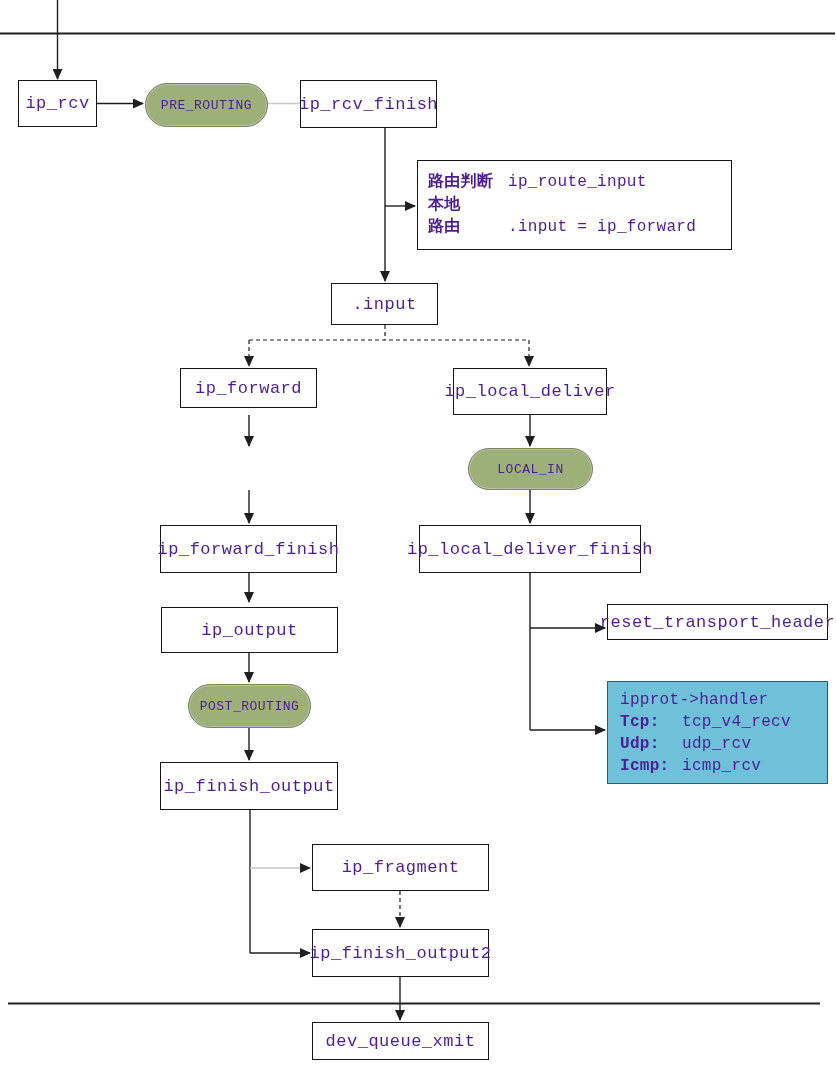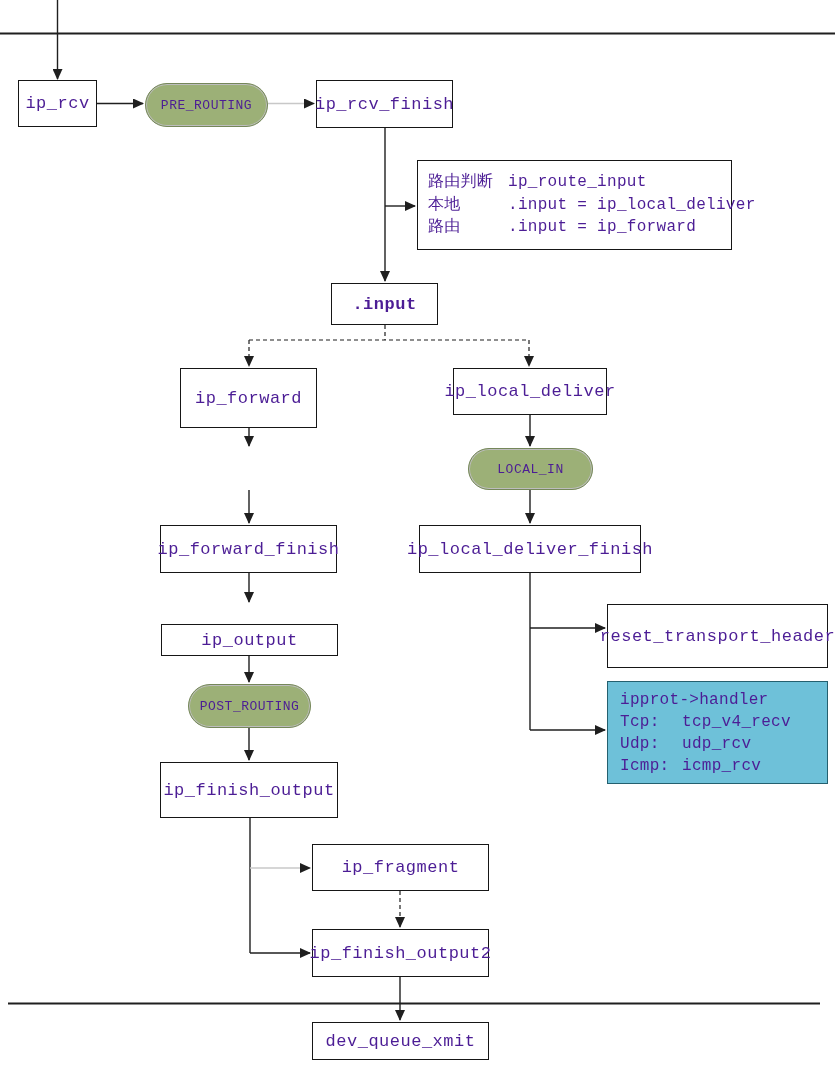--- a/index.html
+++ b/index.html
@@ -29,21 +29,21 @@
   }
   .note{
     position:absolute;
     box-sizing:border-box;
     border:1.5px solid #161616;
     background:#ffffff;
     font-size:16px;letter-spacing:.3px;
     padding:10px 0 0 10px;
   }
   .note .row{display:flex;line-height:22.5px;white-space:pre;}
-  .note .lbl{flex:0 0 80px;}
+  .note .lbl{flex:0 0 80px;font-weight:bold;}
   .handler{
     background:var(--handler-fill,#6ec1d9);
     border:1.5px solid var(--handler-border,#24606f);
     padding:7px 0 16px 12px;
   }
   .handler .row{line-height:22px;}
   .handler .lbl{flex:0 0 62px;}
   .handler .title{line-height:22px;white-space:pre;}
 </style>
 </head>
@@ -94,77 +94,76 @@
   </svg>
 
   <div class="node" style="left:18px;top:80px;width:79px;height:47px;">
       <span>ip_rcv</span>
     </div>
 
   <div class="node hook" style="left:145px;top:83px;width:123px;height:44px;">
       <span>PRE_ROUTING</span>
     </div>
 
-  <div class="node" style="left:316px;top:80px;width:137px;height:48px;">
+  <div class="node" style="left:300px;top:80px;width:137px;height:48px;">
       <span>ip_rcv_finish</span>
     </div>
 
   <div class="note" style="left:417px;top:160px;width:315px;height:90px;">
     <div class="row">
       <span class="lbl">路由判断</span>
       <span>ip_route_input</span>
     </div>
     <div class="row">
       <span class="lbl">本地</span>
-      <span>.input = ip_local_deliver</span>
     </div>
     <div class="row">
       <span class="lbl">路由</span>
       <span>.input = ip_forward</span>
     </div>
   </div>
 
-  <div class="node" style="left:331px;top:283px;width:107px;height:42px;font-weight:bold;">
+  <div class="node" style="left:331px;top:283px;width:107px;height:42px;">
       <span>.input</span>
     </div>
 
-  <div class="node" style="left:180px;top:368px;width:137px;height:60px;justify-content:center;">
+  <div class="node" style="left:180px;top:368px;width:137px;height:40px;justify-content:center;">
       <span>ip_forward</span>
     </div>
 
   <div class="node" style="left:453px;top:368px;width:154px;height:47px;align-items:center;">
       <span>ip_local_deliver</span>
     </div>
 
 
   <div class="node hook" style="left:468px;top:448px;width:125px;height:42px;">
       <span>LOCAL_IN</span>
     </div>
 
   <div class="node" style="left:160px;top:525px;width:177px;height:48px;">
       <span>ip_forward_finish</span>
     </div>
 
   <div class="node" style="left:419px;top:525px;width:222px;height:48px;">
       <span>ip_local_deliver_finish</span>
     </div>
 
-  <div class="node" style="left:161px;top:624px;width:177px;height:32px;">
+  <div class="node" style="left:161px;top:607px;width:177px;height:46px;">
       <span>ip_output</span>
     </div>
 
   <div class="node hook" style="left:188px;top:684px;width:123px;height:44px;">
       <span>POST_ROUTING</span>
     </div>
 
-  <div class="node" style="left:160px;top:762px;width:178px;height:56px;">
+  <div class="node" style="left:160px;top:762px;width:178px;height:48px;">
       <span>ip_finish_output</span>
     </div>
 
-  <div class="node" style="left:607px;top:604px;width:221px;height:64px;">
+  <div class="node" style="left:607px;top:604px;width:221px;height:36px;">
       <span>reset_transport_header</span>
     </div>
 
   <div class="note handler" style="left:607px;top:681px;width:221px;height:103px;">
     <div class="title">ipprot-&gt;handler</div>
     <div class="row">
       <span class="lbl">Tcp:</span>
       <span>tcp_v4_recv</span>
     </div>
     <div class="row">

